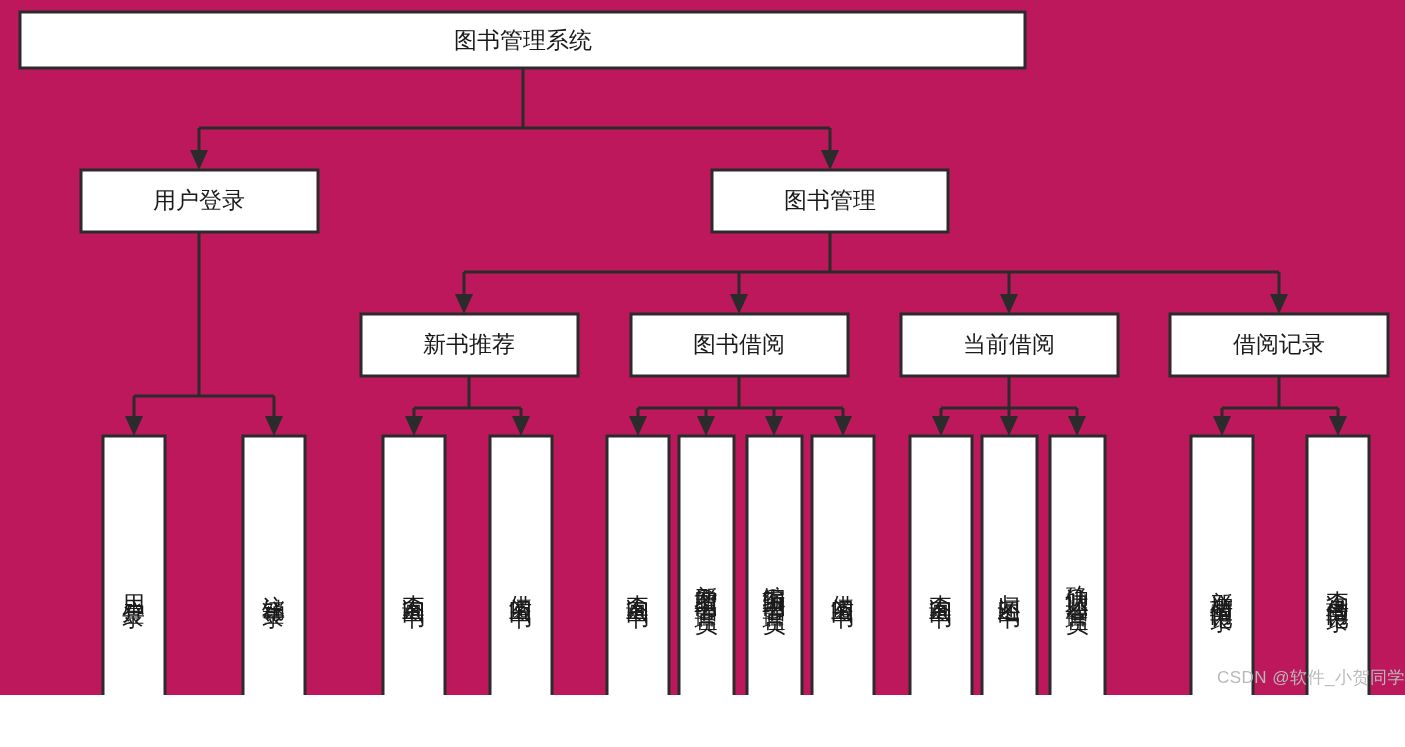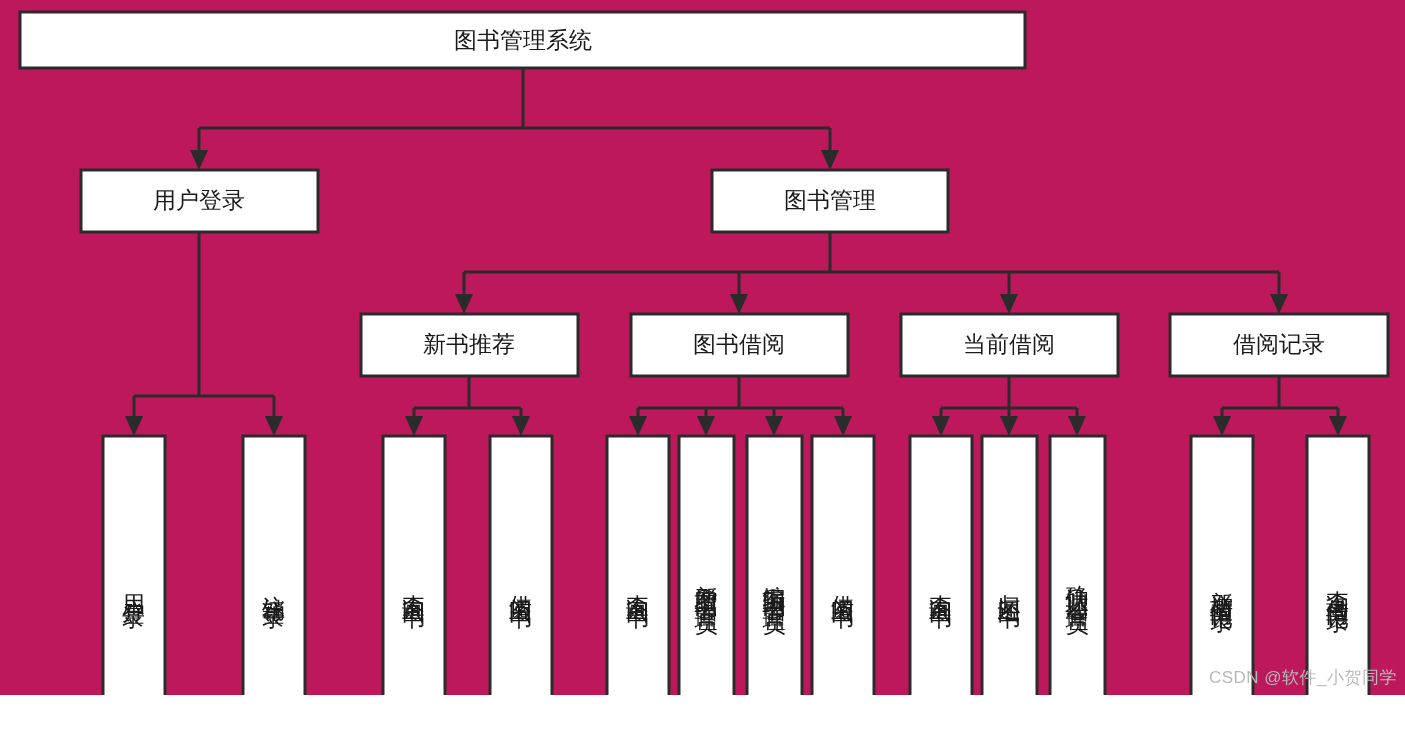--- a/index.html
+++ b/index.html
@@ -56,21 +56,21 @@
     fill: #1a1a1a;
     writing-mode: vertical-rl;
     text-orientation: upright;
     glyph-orientation-vertical: 0;
     text-anchor: middle;
     white-space: pre;
     letter-spacing: 4px;
   }
   .watermark {
     position: absolute;
-    right: 24px;
+    right: 16px;
     bottom: 6px;
     font-family: "Liberation Sans", "DejaVu Sans", sans-serif;
     font-size: 17px;
     color: #b8b8b8;
     letter-spacing: 0.5px;
     user-select: none;
     pointer-events: none;
     white-space: pre;
   }
 </style>

